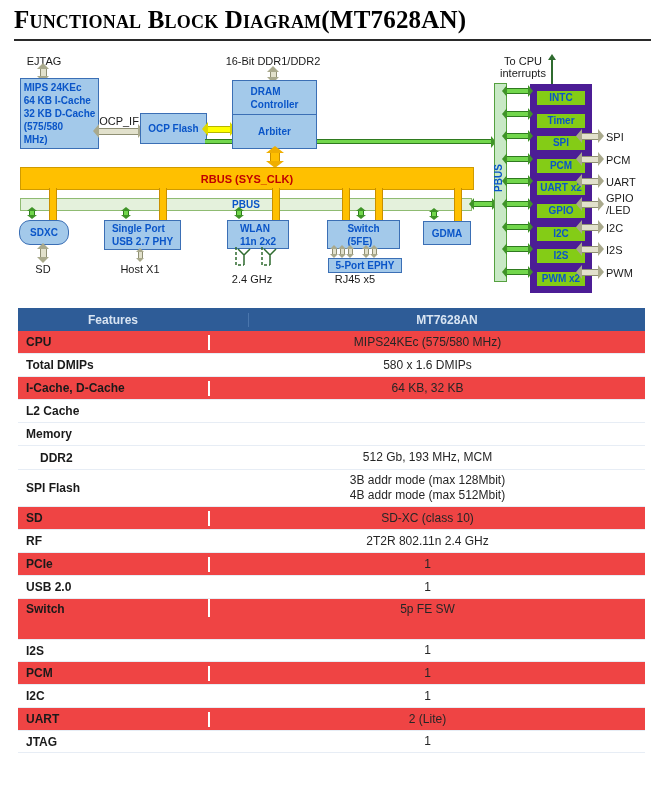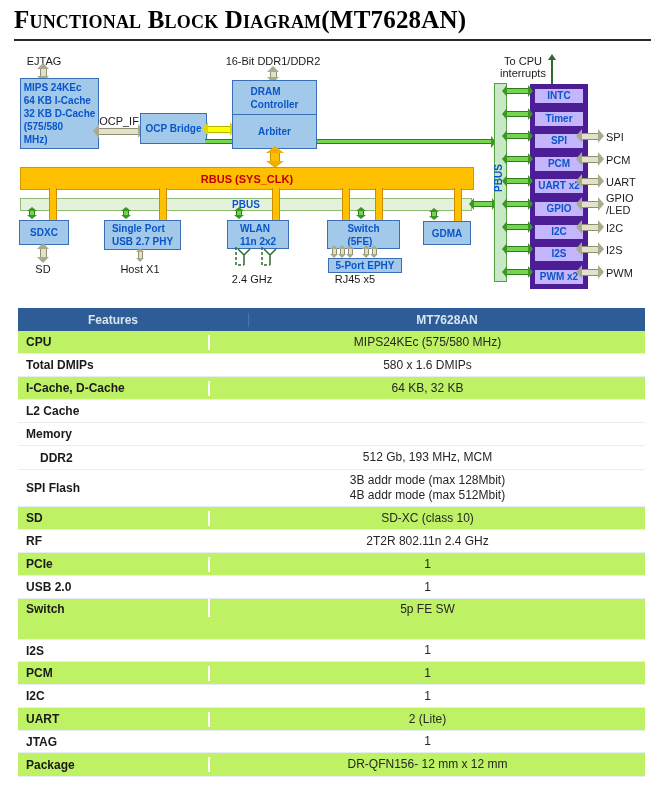--- a/index.html
+++ b/index.html
@@ -61,31 +61,31 @@
   .tan-h::after{content:'';position:absolute;right:-6px;top:-5px;border-top:7px solid transparent;border-bottom:7px solid transparent;border-left:6px solid #a9a98c;}
 
   .yel-h{position:absolute;height:5px;background:#FFFF00;border-top:1px solid #b5b500;border-bottom:1px solid #b5b500;}
   .yel-h::before{content:'';position:absolute;left:-6px;top:-5px;border-top:7px solid transparent;border-bottom:7px solid transparent;border-right:6px solid #ded800;}
   .yel-h::after{content:'';position:absolute;right:-6px;top:-5px;border-top:7px solid transparent;border-bottom:7px solid transparent;border-left:6px solid #ded800;}
 
   .uparrow{position:absolute;width:2px;background:#2F6B2F;}
   .uparrow::before{content:'';position:absolute;top:-6px;left:-3px;border-left:4px solid transparent;border-right:4px solid transparent;border-bottom:6px solid #2F6B2F;}
 
   
-  .pbox{position:absolute;left:530px;width:48px;height:14px;background:#c4b5fd;border:5px solid #4c1d95;
+  .pbox{position:absolute;left:530px;width:48px;height:14px;background:#84cc16;border:7px solid #4c1d95;
         color:#0a55c8;font-weight:bold;font-size:10px;text-align:center;line-height:14px;}
   .pext{position:absolute;left:606px;width:52px;font-size:11px;color:#1a1a1a;line-height:12px;white-space:pre-line;}
 
   
   #ftable{left:18px;top:308px;width:627px;font-size:12px;color:#1a1a1a;}
   .thead{display:flex;background:#2E5C97;color:#D8E4F2;font-weight:bold;height:23px;align-items:center;}
   .thead .hc-l{width:190px;text-align:center;}
   .thead .hc-r{flex:1;text-align:center;border-left:1px solid #4a76ad;margin-left:40px;}
   .trow{display:flex;min-height:22px;align-items:center;border-bottom:1px solid #e7edf5;background:#fff;}
-  .trow.shaded{background:#bef264;}
+  .trow.shaded{background:#ef4444;}
   .tc-l{width:190px;font-weight:bold;padding-left:8px;box-sizing:border-box;white-space:pre-line;}
   .tc-l.indent{padding-left:22px;}
   .tc-r{flex:1;text-align:center;border-left:2px solid #ffffff;white-space:pre-line;color:#262626;line-height:15px;}
   .trow.h24{min-height:23px;}
   .trow.h2l{min-height:36px;}
   .trow.tall{min-height:40px;align-items:flex-start;}
   .trow.tall .tc-l,.trow.tall .tc-r{padding-top:3px;}
   .trow.h21{min-height:21px;}
 </style>
 </head>
@@ -101,21 +101,21 @@
 
   <div class="bbox" style="left:20px;top:78px;width:77px;height:69px;">MIPS 24KEc
 64 KB I-Cache
 32 KB D-Cache
 (575/580
 MHz)</div>
 
   <div class="abs lbl" style="left:98px;top:115px;width:42px;text-align:center;">OCP_IF</div>
   <div class="tan-h" style="left:99px;top:128px;width:39px;"></div>
 
-  <div class="bbox" style="left:140px;top:113px;width:65px;height:29px;">OCP Bridge</div>
+  <div class="bbox" style="left:140px;top:113px;width:65px;height:29px;">OCP Flash</div>
 
   <div class="yel-h" style="left:208px;top:126px;width:22px;"></div>
   <div class="grnline" style="left:205px;top:139px;width:27px;"></div>
   <div class="grnline head-r" style="left:315px;top:139px;width:176px;"></div>
 
   <div class="abs lbl" style="left:203px;top:55px;width:140px;text-align:center;">16-Bit DDR1/DDR2</div>
   <div class="tan-v" style="left:270px;top:72px;height:5px;"></div>
 
   <div class="bbox" style="left:232px;top:113px;width:83px;height:34px;">Arbiter</div>
   <div class="bbox" style="left:232px;top:80px;width:83px;height:33px;border-bottom:1px solid #3B6FB5;">DRAM
@@ -138,21 +138,21 @@
   <div class="org-v" style="left:342px;top:188px;height:32px;"></div>
   <div class="org-v" style="left:375px;top:188px;height:32px;"></div>
   <div class="org-v" style="left:454px;top:188px;height:33px;"></div>
 
   <div class="grn-v" style="left:29px;top:211px;height:4px;"></div>
   <div class="grn-v" style="left:123px;top:211px;height:4px;"></div>
   <div class="grn-v" style="left:236px;top:211px;height:4px;"></div>
   <div class="grn-v" style="left:358px;top:211px;height:4px;"></div>
   <div class="grn-v" style="left:431px;top:212px;height:4px;"></div>
 
-  <div class="bbox" style="left:19px;top:220px;width:48px;height:23px;">SDXC</div>
+  <div class="bbox" style="left:19px;top:220px;width:48px;height:23px;border-radius:11px;">SDXC</div>
   <div class="bbox" style="left:104px;top:220px;width:75px;height:28px;">Single Port
 USB 2.7 PHY</div>
   <div class="bbox" style="left:227px;top:220px;width:60px;height:27px;">WLAN
 11n 2x2</div>
   <div class="bbox" style="left:327px;top:220px;width:71px;height:27px;">Switch
 (5FE)</div>
   <div class="bbox" style="left:423px;top:221px;width:46px;height:22px;">GDMA</div>
 
   <div class="tan-v" style="left:40px;top:249px;height:8px;"></div>
   <div class="abs lbl" style="left:28px;top:263px;width:30px;text-align:center;">SD</div>
@@ -289,19 +289,15 @@
       <div class="tc-r">1</div>
     </div>
     <div class="trow shaded">
       <div class="tc-l">UART</div>
       <div class="tc-r">2 (Lite)</div>
     </div>
     <div class="trow h21">
       <div class="tc-l">JTAG</div>
       <div class="tc-r">1</div>
     </div>
-    <div class="trow shaded h24">
-      <div class="tc-l">Package</div>
-      <div class="tc-r">DR-QFN156- 12 mm x 12 mm</div>
-    </div>
   </div>
 
 </div>
 
 </body></html>

